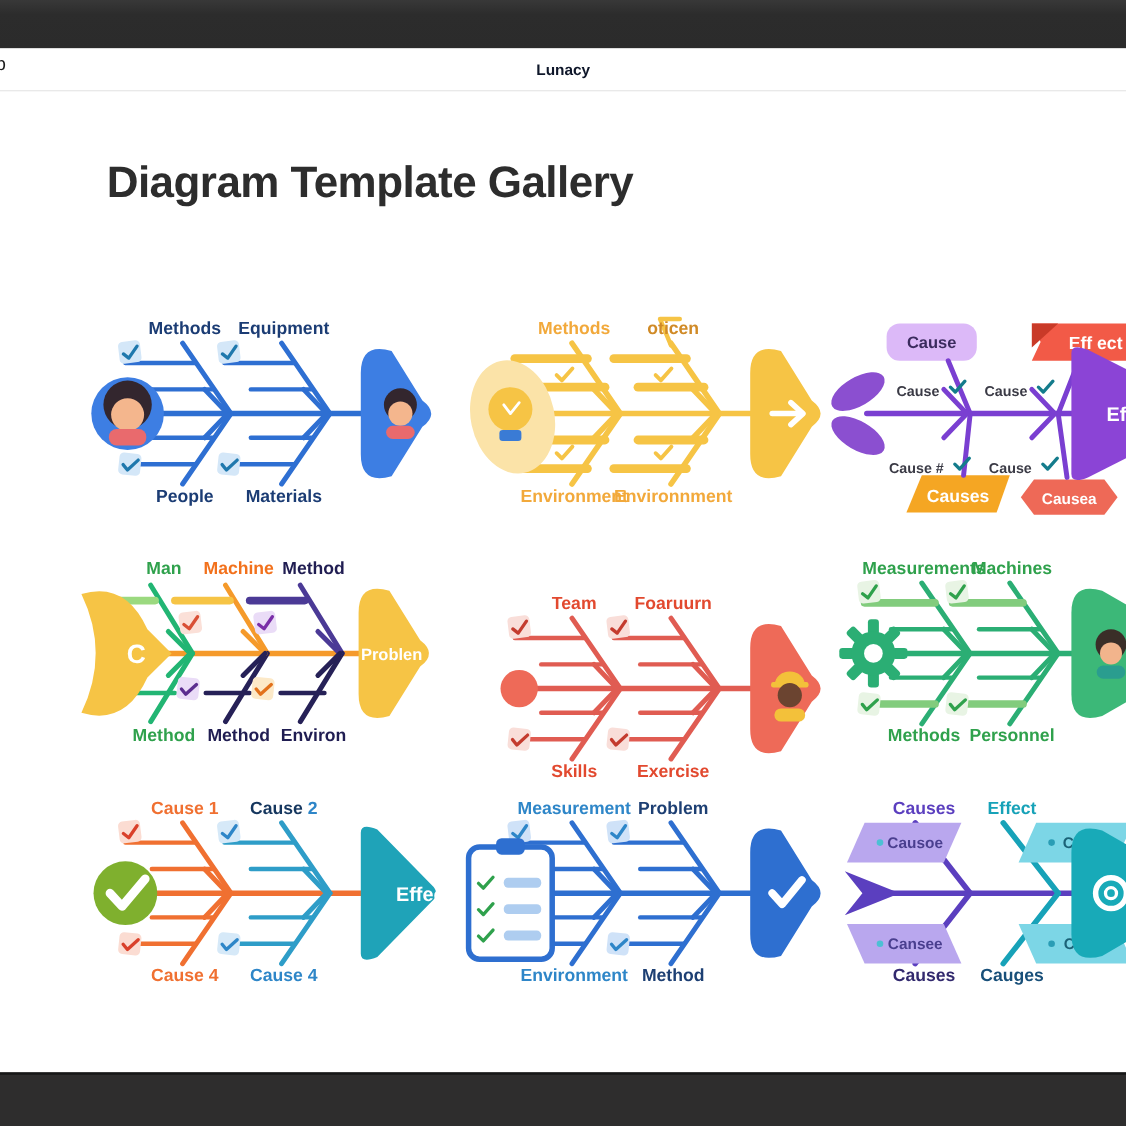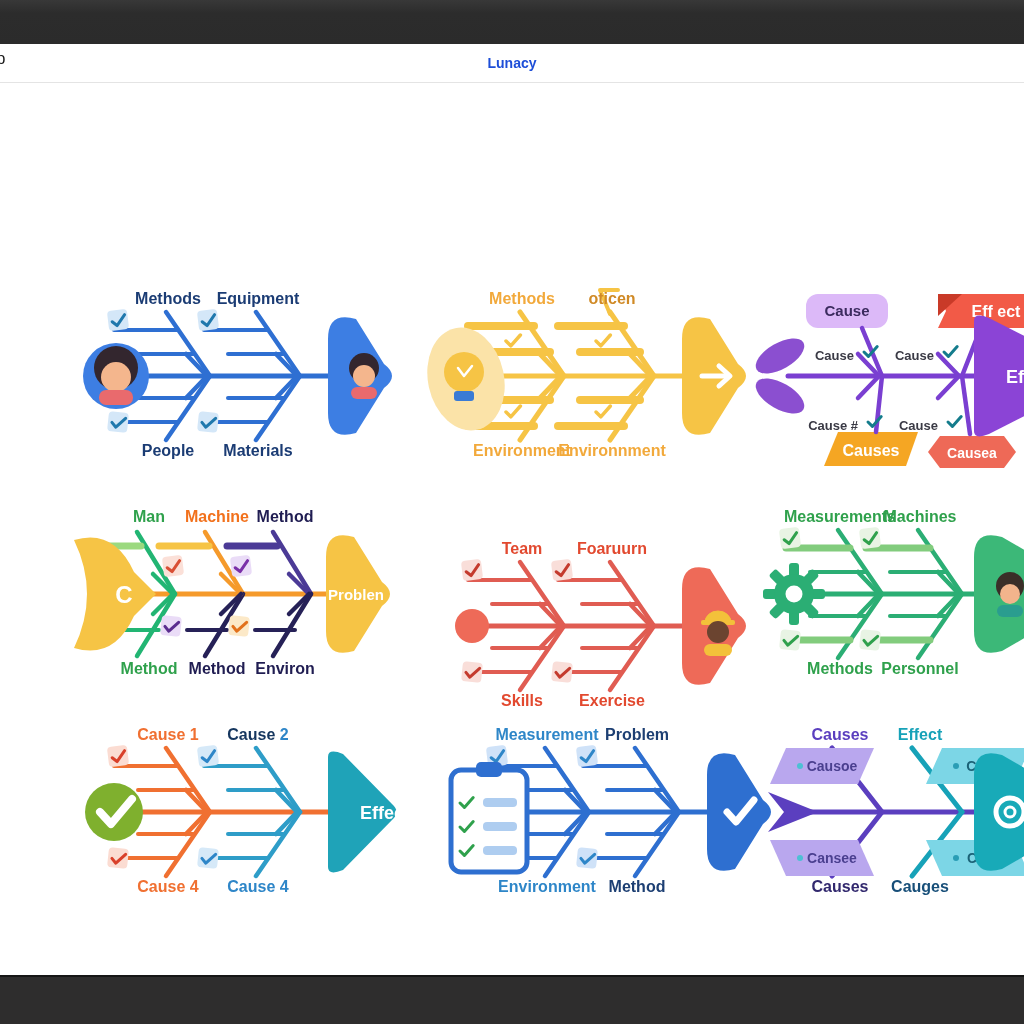--- a/index.html
+++ b/index.html
@@ -15,21 +15,21 @@
   .app-window{
     position:absolute;left:0;top:44px;width:1024px;height:931px;
     background:#ffffff;
   }
   .title-bar{
     position:relative;width:100%;height:38px;background:#ffffff;
     border-bottom:1px solid #e4e4e4;
   }
   .app-title{
     position:absolute;left:0;right:0;top:0;height:38px;line-height:38px;
-    text-align:center;font-size:14px;font-weight:700;color:#1d4ed8;
+    text-align:center;font-size:14px;font-weight:700;color:#0f172a;
   }
   .menu-fragment{
     position:absolute;left:-4px;top:5px;font-size:17px;color:#1c1c1c;
   }
   .page-heading{
     position:absolute;left:97px;top:100px;
     font-size:40px;font-weight:700;color:#2d2d2d;letter-spacing:-0.5px;
   }
   .gallery{position:absolute;left:0;top:0;width:1024px;height:931px;}
   .cell{position:absolute;width:345px;height:178px;cursor:pointer;}
@@ -42,20 +42,21 @@
 </head>
 <body>
 
 <div class="top-bar"></div>
 
 <div class="app-window">
   <div class="title-bar">
     <span class="menu-fragment">p</span>
     <div class="app-title">Lunacy</div>
   </div>
+  <div class="page-heading">Diagram Template Gallery</div>
   <div class="gallery" id="gallery">
       <div class="cell" style="left: 60px; top: 240px;">
         <svg width="345" height="178" viewBox="0 0 345 178" font-family="Liberation Sans, sans-serif">
           <g>
             <line x1="46" y1="92" x2="276" y2="92" stroke="#2e6fd2" stroke-width="5" stroke-linecap="round"></line>
             <line x1="106" y1="28" x2="150" y2="92" stroke="#2e6fd2" stroke-width="4.5" stroke-linecap="round"></line>
             <line x1="106" y1="156" x2="150" y2="92" stroke="#2e6fd2" stroke-width="4.5" stroke-linecap="round"></line>
             <path d="M126 70 L147 92 L126 114" stroke="#2e6fd2" stroke-width="4.5" fill="none" stroke-linecap="round" stroke-linejoin="round"></path>
             <line x1="54" y1="46" x2="118" y2="46" stroke="#2e6fd2" stroke-width="4" stroke-linecap="round"></line>
             <line x1="78" y1="70" x2="134" y2="70" stroke="#2e6fd2" stroke-width="4" stroke-linecap="round"></line>
@@ -414,21 +415,21 @@
             </g>
             <g>
               <text x="108" y="20" fill="#f07031" font-size="16" font-weight="600" text-anchor="middle">Cause 1</text>
               <text x="198" y="20" font-size="16" font-weight="600" text-anchor="middle"><tspan fill="#15365e">Cause </tspan><tspan fill="#2e86c8">2</tspan></text>
               <text x="108" y="172" fill="#f07031" font-size="16" font-weight="600" text-anchor="middle">Cause 4</text>
               <text x="198" y="172" fill="#2e86c8" font-size="16" font-weight="600" text-anchor="middle">Cause 4</text>
             </g>
           </g>
         </svg>
       </div>
-      <div class="cell" style="left: 439px; top: 676px;">
+      <div class="cell" style="left: 414px; top: 676px;">
         <svg width="345" height="178" viewBox="0 0 345 178" font-family="Liberation Sans, sans-serif">
           <g>
             <line x1="46" y1="92" x2="276" y2="92" stroke="#2e6fd0" stroke-width="5" stroke-linecap="round"></line>
             <line x1="106" y1="28" x2="150" y2="92" stroke="#2e6fd0" stroke-width="4.5" stroke-linecap="round"></line>
             <line x1="106" y1="156" x2="150" y2="92" stroke="#2e6fd0" stroke-width="4.5" stroke-linecap="round"></line>
             <path d="M126 70 L147 92 L126 114" stroke="#2e6fd0" stroke-width="4.5" fill="none" stroke-linecap="round" stroke-linejoin="round"></path>
             <line x1="54" y1="46" x2="118" y2="46" stroke="#2e6fd0" stroke-width="4" stroke-linecap="round"></line>
             <line x1="78" y1="70" x2="134" y2="70" stroke="#2e6fd0" stroke-width="4" stroke-linecap="round"></line>
             <line x1="54" y1="138" x2="118" y2="138" stroke="#2e6fd0" stroke-width="4" stroke-linecap="round"></line>
             <line x1="78" y1="114" x2="134" y2="114" stroke="#2e6fd0" stroke-width="4" stroke-linecap="round"></line>

